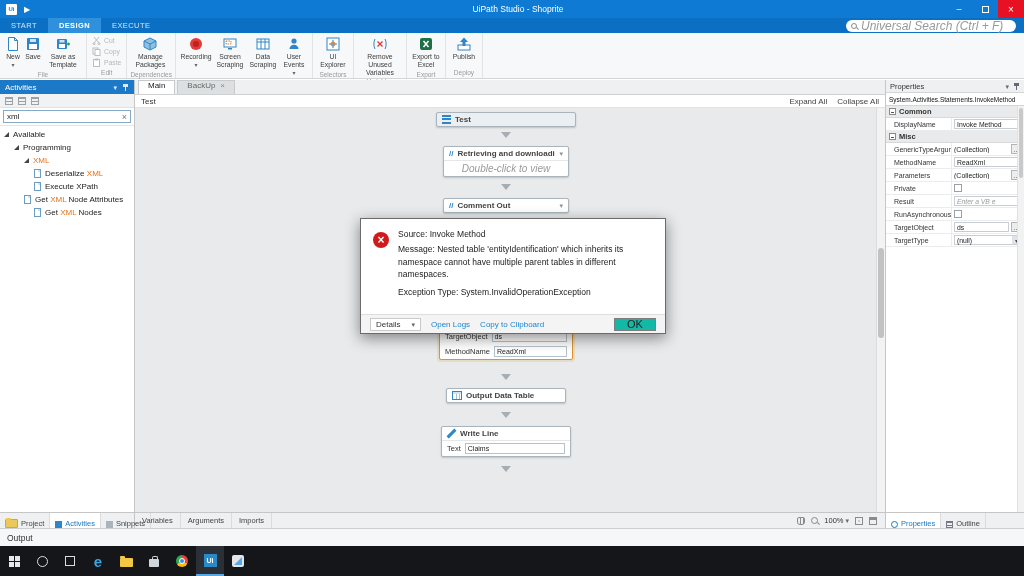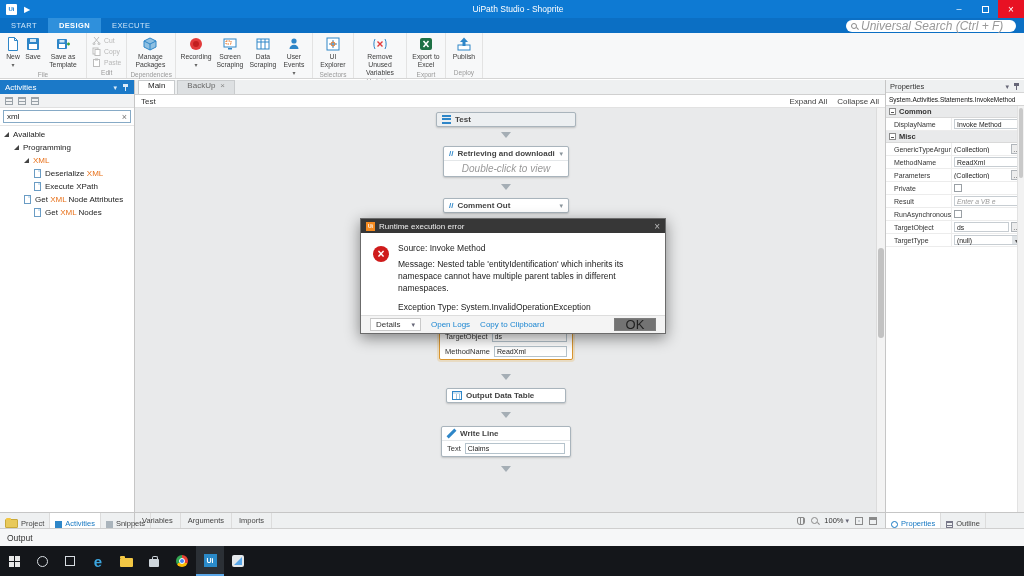--- a/index.html
+++ b/index.html
@@ -102,21 +102,21 @@
 .dlg-x::before{content:"×";color:#bbb;font-size:10px}
 .dlg-body{flex:1;display:flex;gap:9px;padding:9px 12px 2px;font-size:8.5px;color:#222}
 .erricon{width:16px;height:16px;border-radius:50%;background:#cf1b1b;flex:none;margin-top:4px;position:relative}
 .erricon::before{content:"×";position:absolute;inset:0;display:flex;align-items:center;justify-content:center;color:#fff;font-size:12px;font-weight:bold}
 .dlg-text{line-height:1.45}
 .dlg-src{margin-bottom:3px}
 .dlg-exc{margin-top:6px}
 .dlg-footer{height:19px;border-top:1px solid #ddd;background:#f4f4f4;display:flex;align-items:center;gap:10px;padding:0 9px;font-size:8px}
 .detailsbtn{display:flex;align-items:center;gap:11px;border:1px solid #c9c9c9;background:#fff;padding:1px 5px;color:#333}
 .dlg-link{color:#1c86d1}
-.okbtn{margin-left:auto;width:42px;height:13px;background:#737373;border:1px solid #7d7d7d;display:flex;align-items:center;justify-content:center;font-size:13px;color:#222}
+.okbtn{margin-left:auto;width:42px;height:13px;background:#14b8a6;border:1px solid #7d7d7d;display:flex;align-items:center;justify-content:center;font-size:11px;color:#222}
 
 
 .rightpanel{position:absolute;left:886px;top:80px;width:138px;height:432px;background:#fff;display:flex;flex-direction:column;font-size:7.5px;position:absolute}
 .rp-header{height:13px;background:#eef0f1;border-bottom:1px solid #d5d5d5;display:flex;align-items:center;gap:4px;padding:0 4px;color:#333}
 .rp-hicons{margin-left:auto;display:flex;gap:4px;align-items:center}
 .g-caret-g::before{content:"▾";color:#667;font-size:7px}
 .ping{width:7px;height:8px;position:relative}
 .ping::before{content:"";position:absolute;left:1px;top:1px;width:5px;height:3px;background:#667}
 .ping::after{content:"";position:absolute;left:3px;top:4px;width:1px;height:4px;background:#667}
 .rp-class{height:13px;border-bottom:1px solid #d5d5d5;display:flex;align-items:center;padding:0 3px;font-size:6.5px;color:#111;white-space:nowrap;overflow:hidden}
@@ -677,25 +677,20 @@
     </span>
   <span class="tbtn tb-active">
       <span class="uitb"></span>
     </span>
   <span class="tbtn">
       <span class="appx"></span>
     </span>
 </div>
 
 <div class="dialog">
-  <div class="dlg-title">
-    <span class="dlg-logo"></span>
-    <span>Runtime execution error</span>
-    <span class="dlg-x"></span>
-  </div>
   <div class="dlg-body">
     <span class="erricon"></span>
     <div class="dlg-text">
       <div class="dlg-src">Source: Invoke Method</div>
       <div>Message: Nested table 'entityIdentification' which inherits its namespace cannot have multiple parent tables in different namespaces.</div>
       <div class="dlg-exc">Exception Type: System.InvalidOperationException</div>
     </div>
   </div>
   <div class="dlg-footer">
     <span class="detailsbtn">

